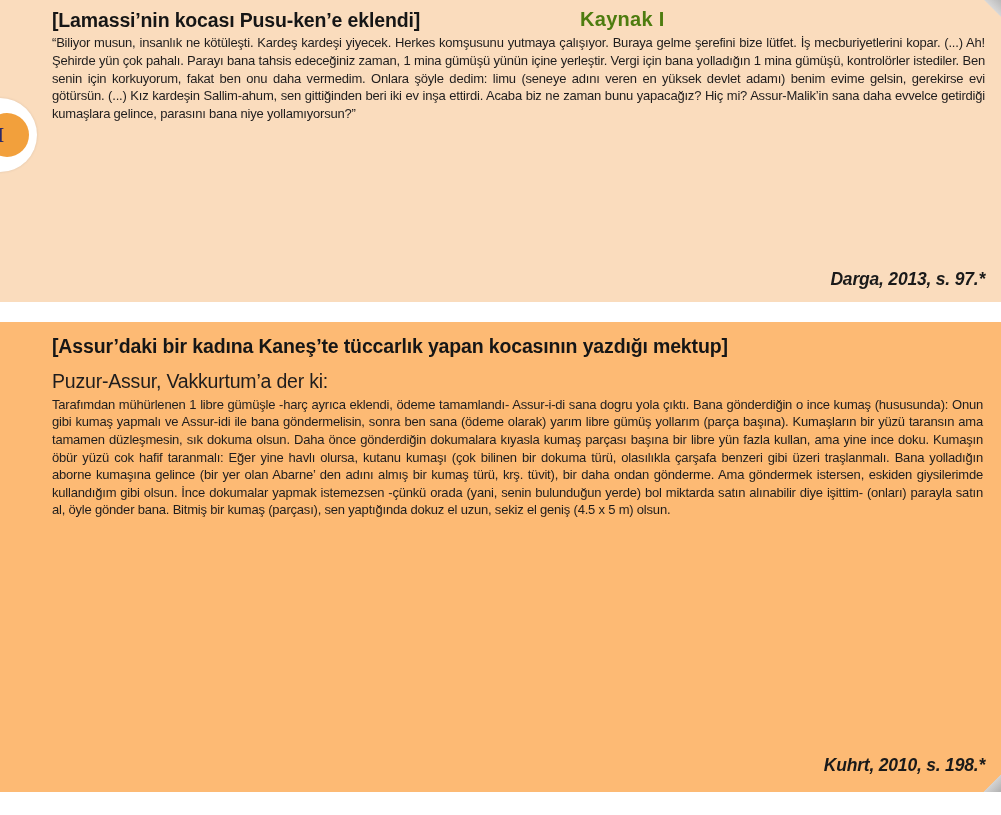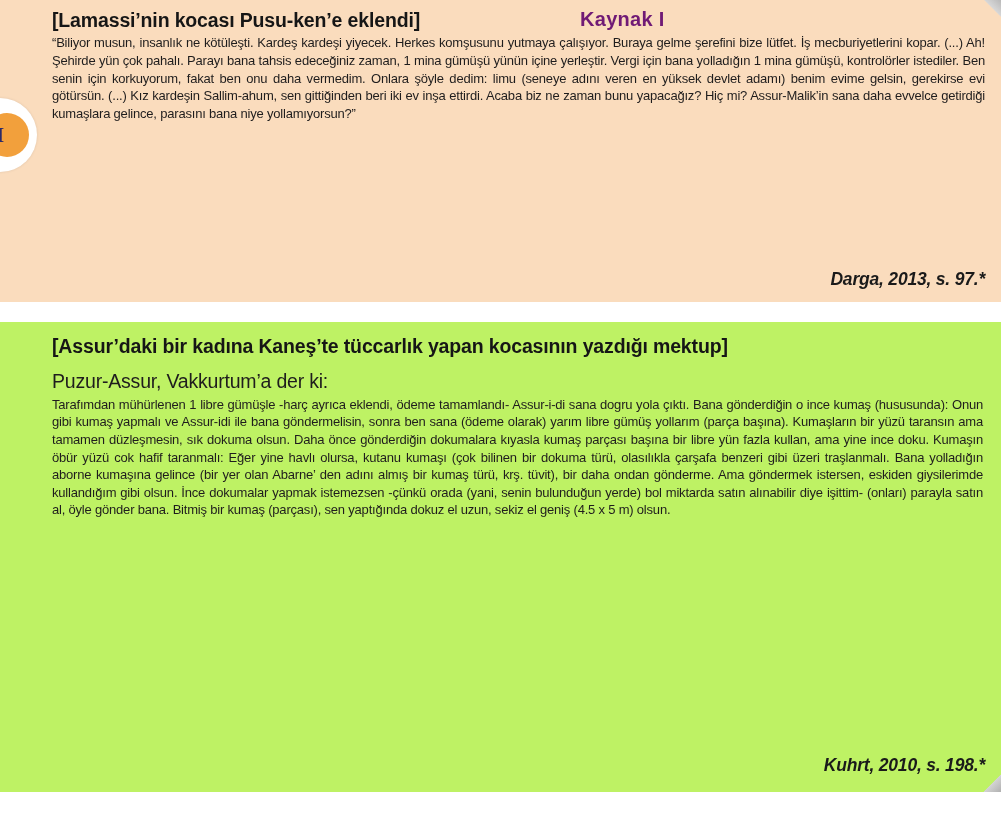--- a/index.html
+++ b/index.html
@@ -32,21 +32,21 @@
 
   .panel-1 {
     top: 0;
     height: 302px;
     background: #fadcbd;
   }
 
   .panel-2 {
     top: 322px;
     height: 470px;
-    background: #bef264;
+    background: #fdba74;
   }
 
   
   .corner-fold {
     position: absolute;
     width: 22px;
     height: 22px;
     pointer-events: none;
   }
   .corner-fold.tr {
@@ -67,21 +67,21 @@
     height: 100%;
     box-sizing: border-box;
   }
 
   .source-label {
     position: absolute;
     font-family: "Liberation Sans", sans-serif;
     font-weight: bold;
     font-size: 20px;
     letter-spacing: 0.3px;
-    color: #701a75;
+    color: #4d7c0f;
     white-space: nowrap;
   }
   .source-label.s1 {
     top: 8px;
     left: 580px;
   }
 
   .block-title {
     font-size: 19.5px;
     font-weight: bold;

